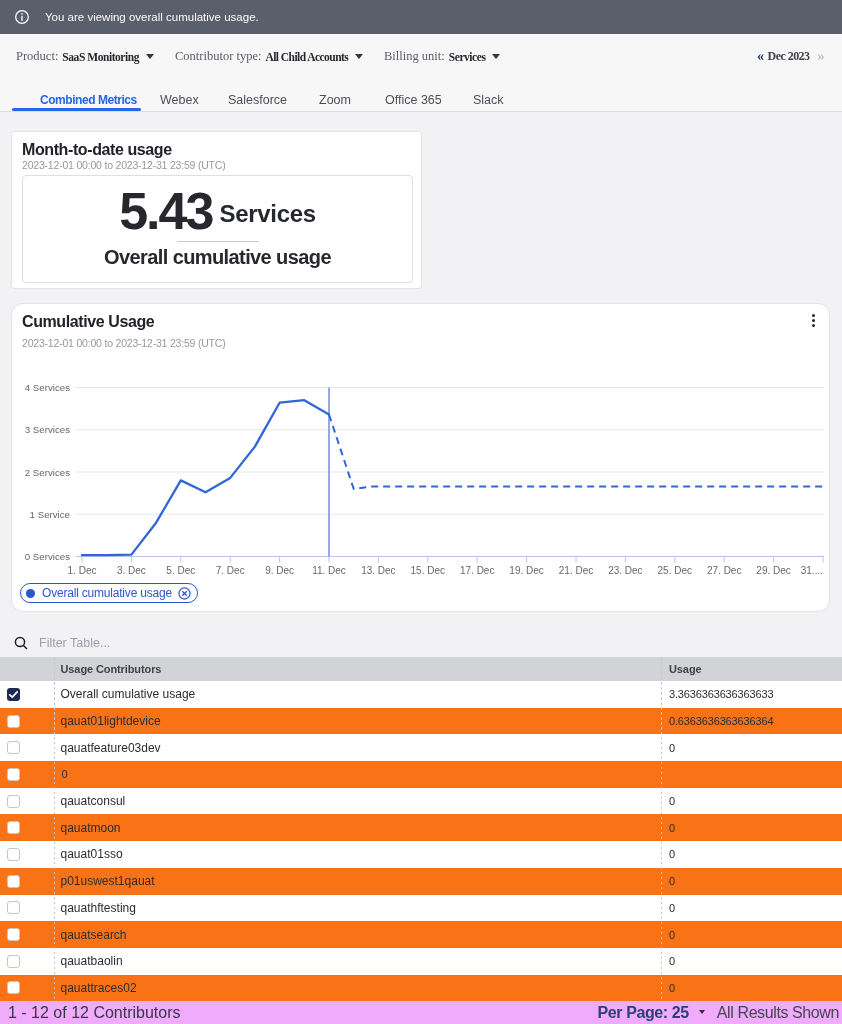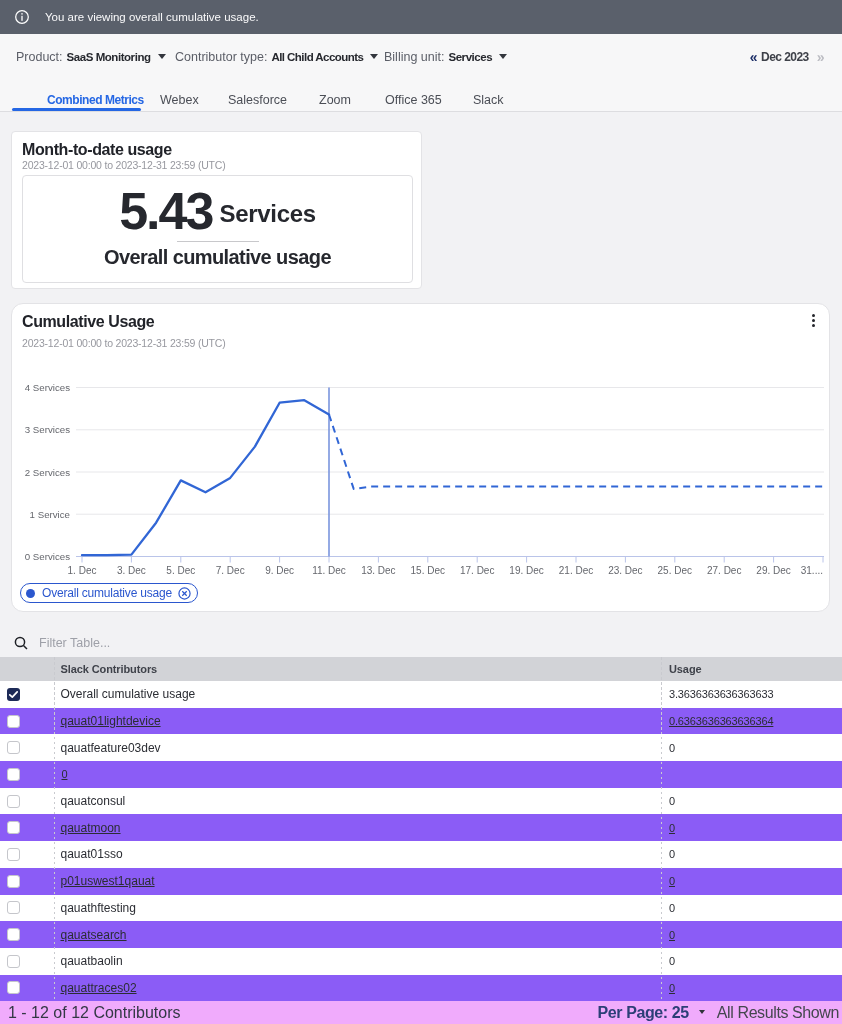--- a/index.html
+++ b/index.html
@@ -5,21 +5,21 @@
 * { margin:0; padding:0; box-sizing:border-box; }
 html,body { width:842px; height:1024px; overflow:hidden; }
 body { font-family:"Liberation Sans", sans-serif; background:#F2F2F4; position:relative; }
 
 
 .topbar { position:absolute; left:0; top:0; width:842px; height:34px; background:#5A606B; display:flex; align-items:center; }
 .topbar .info { margin-left:15px; width:14px; height:14px; flex:0 0 14px; }
 .topbar .msg { margin-left:16px; color:#FAFAFB; font-size:11.5px; letter-spacing:0px; }
 
 
-.filterbar { position:absolute; left:0; top:34px; width:842px; height:60px; background:#F7F7F8; border-bottom:7px solid #0369a1; font-size:12.5px; }
+.filterbar { position:absolute; left:0; top:34px; width:842px; height:60px; background:#F7F7F8; border-bottom:7px solid #0369a1; font-size:12.5px;font-family:Liberation Serif, serif; }
 .fgroup { position:absolute; top:0; height:45px; display:flex; align-items:center; white-space:nowrap; }
 .filterbar .lbl { color:#5B5E67; }
 .filterbar .val { color:#26282E; font-weight:bold; margin-left:4px; font-size:11.5px; letter-spacing:-0.45px; }
 .caret { display:inline-block; width:0; height:0; border-left:4.5px solid transparent; border-right:4.5px solid transparent; border-top:5.5px solid #33363D; margin:0 0 1px 7px; }
 .pager { position:absolute; right:19px; top:0; height:45px; display:flex; align-items:center; font-size:12.5px; }
 .pager .chl { color:#1D2F68; font-weight:bold; font-size:14px; letter-spacing:-1.5px; margin-right:5px; }
 .pager .chr { color:#BCBDC3; font-weight:bold; font-size:14px; letter-spacing:-1.5px; margin-left:8px; }
 .pager .dt { color:#3E4149; font-weight:bold; font-size:12px; letter-spacing:-0.55px; }
 
 
@@ -53,21 +53,21 @@
 
 .searchrow { position:absolute; left:0; top:629px; width:842px; height:28px; display:flex; align-items:center; }
 .searchrow svg { margin-left:14px; }
 .searchrow .ph { margin-left:11px; font-size:12.5px; color:#9EA0A8; }
 
 
 .table { position:absolute; left:0; top:657px; width:842px; }
 .thead { height:24px; background:#D2D3D7; display:flex; align-items:center; font-size:11px; letter-spacing:-0.1px; font-weight:bold; color:#3F424A; }
 .trow { height:26.7px; display:flex; align-items:center; font-size:12px; color:#2B2D33; background:#fff; }
 .trow .c3 { font-size:11px; letter-spacing:-0.15px; }
-.trow.alt { background:#8b5cf6;text-decoration:underline; }
+.trow.alt { background:#f97316; }
 .c1 { width:53.5px; flex:0 0 53.5px; display:flex; align-items:center; }
 .c2 { width:607.5px; flex:0 0 607.5px; padding-left:7px; }
 .c3 { flex:1; padding-left:8px; }
 .cb { width:13px; height:13px; margin-left:7px; border:1.5px solid #C5C6CB; border-radius:3px; background:#fff; }
 .cb.on { border:none; background:#1D2A57; position:relative; }
 .vsep1, .vsep2 { position:absolute; top:657px; width:1px; height:344px; background:repeating-linear-gradient(to bottom,#C9CACF 0 2.5px,rgba(0,0,0,0) 2.5px 5px); }
 .vsep1 { left:53.5px; } .vsep2 { left:661px; }
 
 
 .tfoot { position:absolute; left:0; top:1001px; width:842px; height:23px; background:#f0abfc; display:flex; align-items:center; font-size:16px; }
@@ -106,21 +106,21 @@
       <span class="caret"></span>
     </div>
   <div class="pager">
       <span class="chl">«</span>
       <span class="dt">Dec 2023</span>
       <span class="chr">»</span>
     </div>
 </div>
 
 <div class="tabs">
-  <div class="tab active" style="left:47px;">Combined Metrics</div>
+  <div class="tab active" style="left:40px;">Combined Metrics</div>
   <div class="tab" style="left:160px;">Webex</div>
   <div class="tab" style="left:228px;">Salesforce</div>
   <div class="tab" style="left:319px;">Zoom</div>
   <div class="tab" style="left:385px;">Office 365</div>
   <div class="tab" style="left:473px;">Slack</div>
   <div class="tabline"></div>
 </div>
 
 <div class="card1">
   <div class="card-title">Month-to-date usage</div>
@@ -200,21 +200,21 @@
   <svg width="14" height="14" viewBox="0 0 14 14">
       <circle cx="6" cy="6" r="4.6" fill="none" stroke="#1E2025" stroke-width="1.5"></circle>
       <line x1="9.5" y1="9.5" x2="13" y2="13" stroke="#1E2025" stroke-width="1.5"></line>
     </svg>
   <span class="ph">Filter Table...</span>
 </div>
 
 <div class="table">
   <div class="thead">
       <div class="c1"></div>
-      <div class="c2">Slack Contributors</div>
+      <div class="c2">Usage Contributors</div>
       <div class="c3">Usage</div>
     </div>
   <div class="trow">
       <div class="c1">
         <div class="cb on"><svg width="13" height="13" viewBox="0 0 13 13">
             <path d="M2.8 6.8 L5.3 9.2 L10.2 3.9" fill="none" stroke="#fff" stroke-width="1.7" stroke-linecap="round" stroke-linejoin="round"></path>
           </svg></div>
       </div>
       <div class="c2">Overall cumulative usage</div>
       <div class="c3">3.3636363636363633</div>

